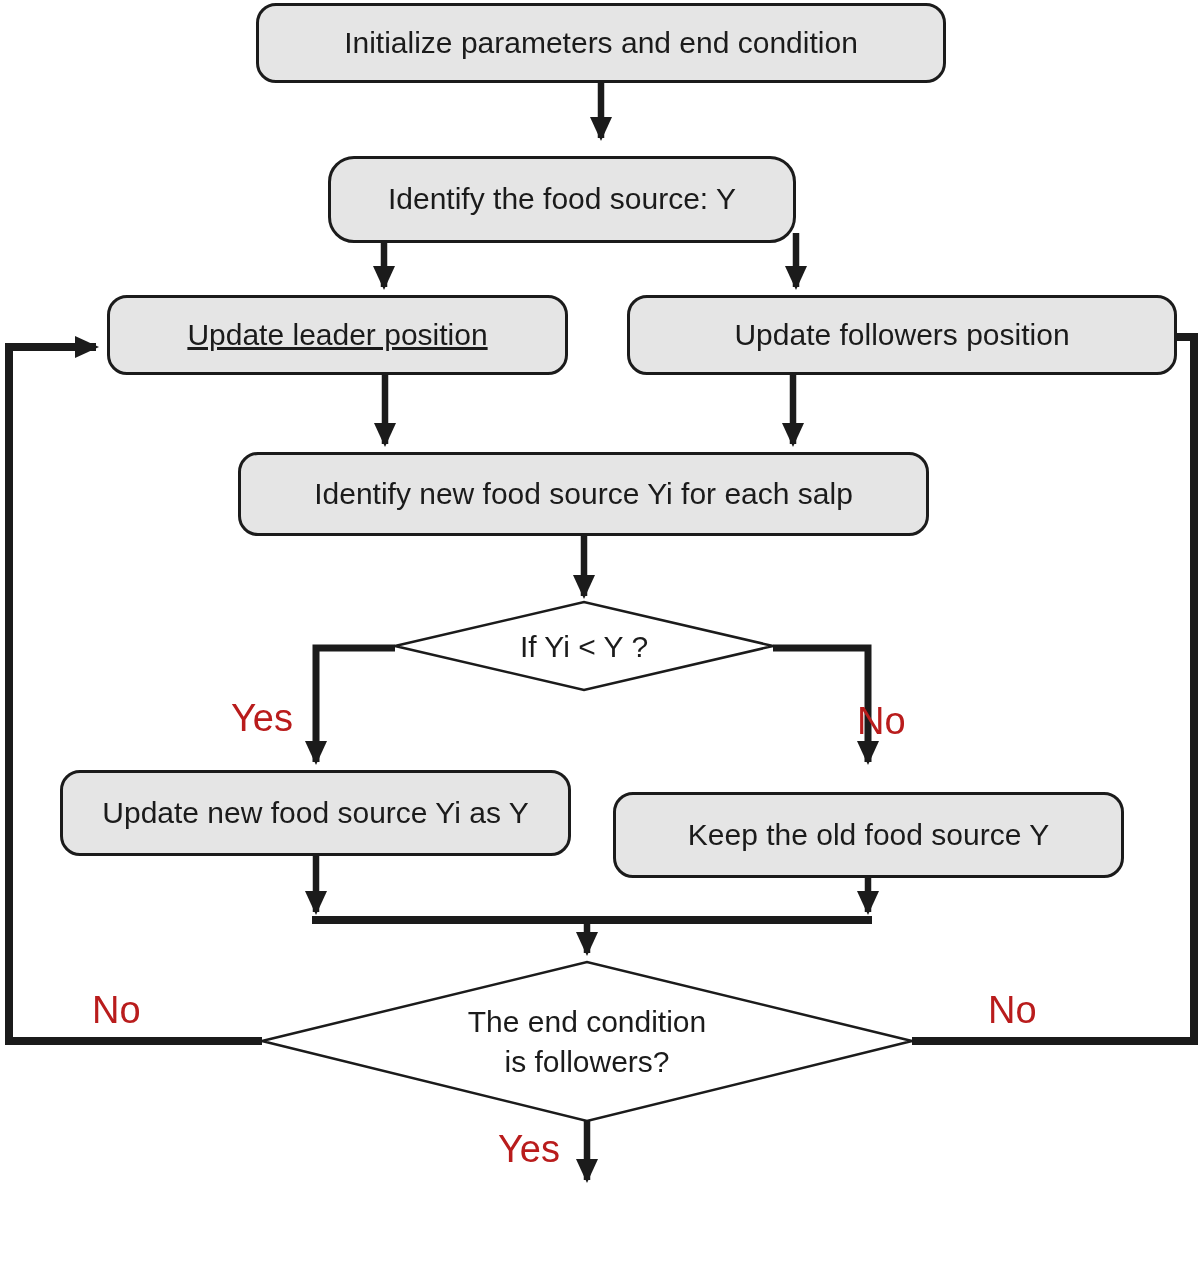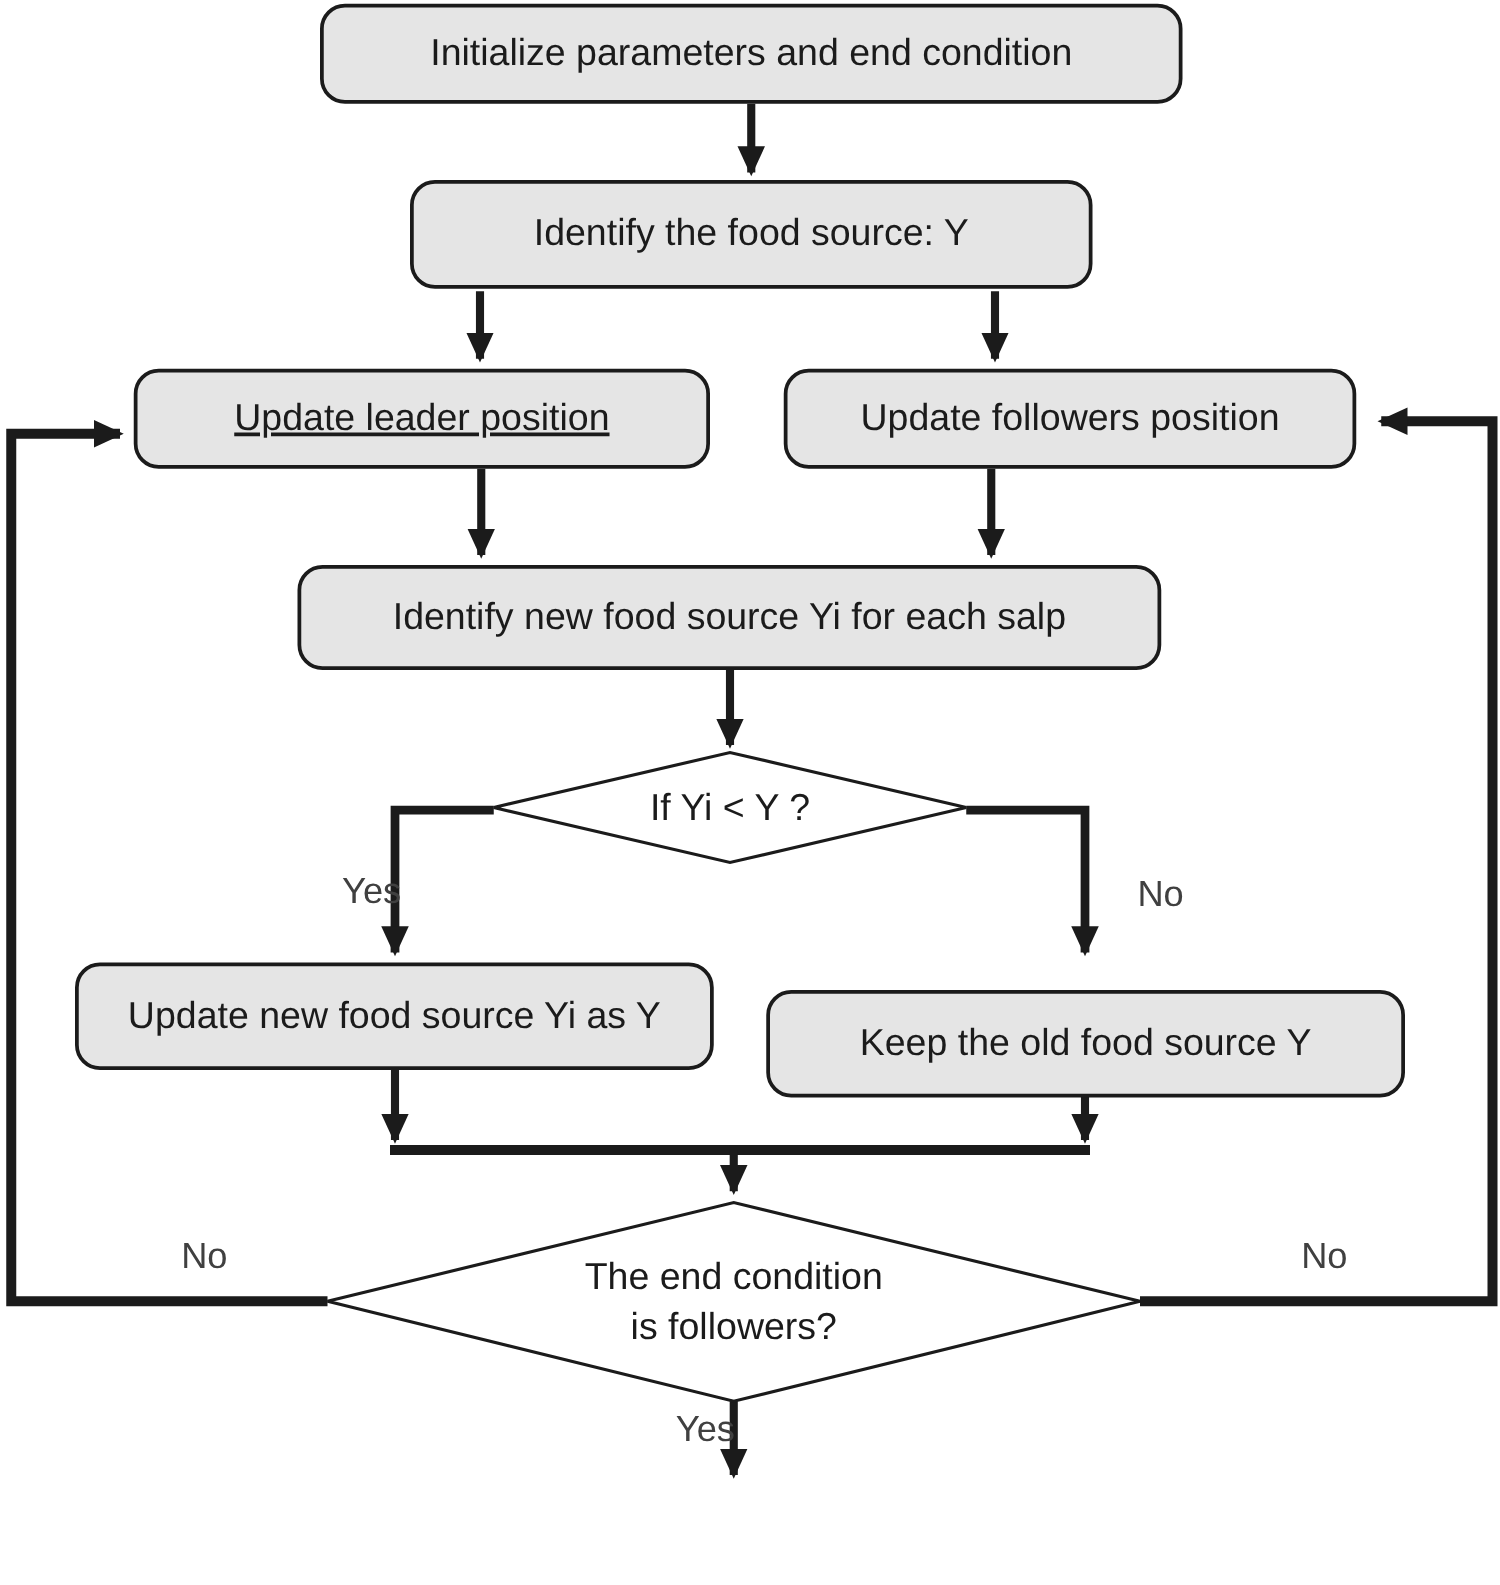--- a/index.html
+++ b/index.html
@@ -46,23 +46,23 @@
     justify-content: center;
     text-align: center;
     font-size: 30px;
     line-height: 1.35;
     color: #1b1b1b;
     pointer-events: none;
   }
   .edge-label {
     position: absolute;
     width: 90px;
-    text-align: right;
-    font-size: 29px;
-    color: #404040;
+    text-align: left;
+    font-size: 38px;
+    color: #b91c1c;
   }
 </style>
 </head>
 <body>
 
 <div class="canvas">
 
   <svg class="connector-layer" viewBox="0 0 1200 1268" xmlns="http://www.w3.org/2000/svg">
     <defs>
       <marker id="ah" markerUnits="userSpaceOnUse" markerWidth="28" markerHeight="26" refX="21" refY="11" orient="auto">
@@ -89,25 +89,25 @@
 
     <polyline points="262,1041 9,1041 9,347 96,347" fill="none" stroke="#1b1b1b" stroke-width="8" marker-end="url(#ah)"></polyline>
     <polyline points="912,1041 1194,1041 1194,337 1105,337" fill="none" stroke="#1b1b1b" stroke-width="8" marker-end="url(#ah)"></polyline>
 
     <polygon points="395,646 584,602 773,646 584,690" fill="#ffffff" stroke="#1b1b1b" stroke-width="2.5"></polygon>
     <polygon points="262,1041 587,962 912,1041 587,1121" fill="#ffffff" stroke="#1b1b1b" stroke-width="2.5"></polygon>
   </svg>
 
   <div class="node" style="left:256px; top:3px; width:690px; height:80px;">Initialize parameters and end condition</div>
 
-  <div class="node" style="left:328px; top:144px; width:546px; height:87px;">Identify the food source: Y</div>
+  <div class="node" style="left:328px; top:156px; width:468px; height:87px;border-radius:26px;">Identify the food source: Y</div>
 
   <div class="node" style="left:107px; top:295px; width:461px; height:80px;text-decoration:underline;">Update leader position</div>
 
-  <div class="node" style="left:627px; top:295px; width:458px; height:80px;">Update followers position</div>
+  <div class="node" style="left:627px; top:295px; width:550px; height:80px;">Update followers position</div>
 
   <div class="node" style="left:238px; top:452px; width:691px; height:84px;">Identify new food source Yi for each salp</div>
 
   <div class="node" style="left:60px; top:770px; width:511px; height:86px;">Update new food source Yi as Y</div>
 
   <div class="node" style="left:613px; top:792px; width:511px; height:86px;">Keep the old food source Y</div>
 
 
   <div class="diamond-label" style="left:434px; top:616px; width:300px; height:62px;">If Yi &lt; Y ?</div>
 

